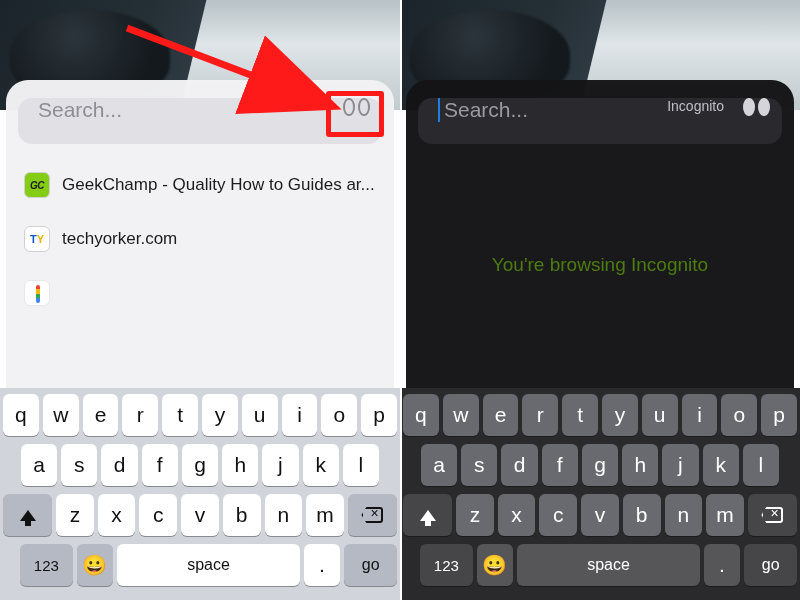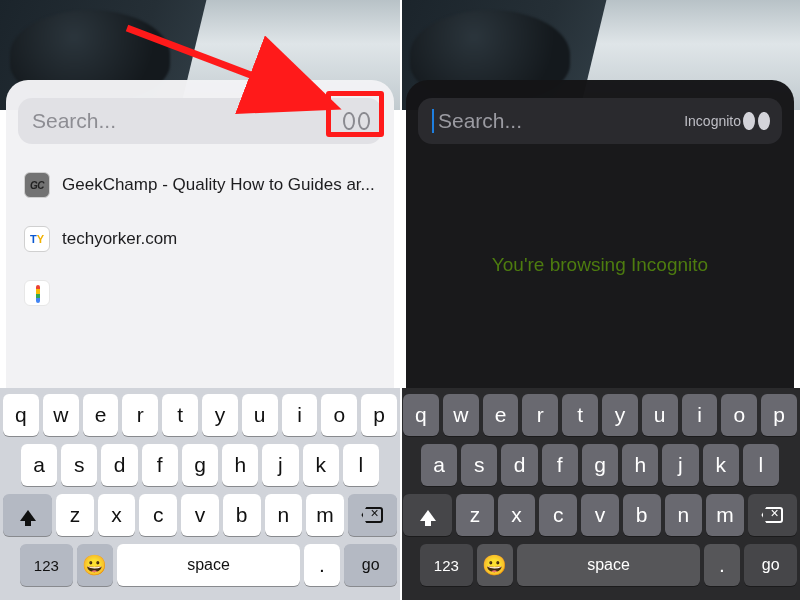--- a/index.html
+++ b/index.html
@@ -59,41 +59,41 @@
     border-radius: 22px 22px 0 0;
     padding-top: 18px;
   }
   .sheet.light { background: rgba(242,242,244,0.98); }
   .sheet.dark  { background: rgba(20,20,22,0.98); }
   .searchbar {
     margin: 0 12px 14px 12px;
     height: 46px;
     border-radius: 14px;
     display: flex;
-    align-items: center;
-    padding: 0 10px 0 14px;
+    align-items: flex-start;
+    padding: 0 10px 0 20px;
     position: relative;
   }
   .searchbar.light { background: #e1e1e5; }
   .searchbar.dark  { background: #2a2a2e; }
   .searchbar .ph {
     flex: 1;
     font-size: 21px;
   }
   .searchbar.light .ph { color: #8d8d93; }
   .searchbar.dark  .ph { color: #9a9aa1; }
   .searchbar .caret {
     width: 2px; height: 24px;
     background: #1e7fe0;
     margin-right: 4px;
   }
   .incognito-label {
     font-size: 14px;
     color: #bfbfc6;
-    margin-right: 0;
+    margin-right: 17px;
   }
   .eyes-icon {
     display: inline-flex; gap: 3px; align-items: center;
     padding: 0 2px;
   }
   .eyes-icon span {
     width: 12px; height: 18px;
     border: 2px solid #8a8a90;
     border-radius: 50%/55%;
     position: relative;
@@ -132,21 +132,21 @@
     border-radius: 6px;
     flex: 0 0 26px;
     display: flex;
     align-items: center;
     justify-content: center;
     font-size: 11px;
     font-weight: 700;
     background: #ddd;
     color: #444;
   }
-  .favicon.gc { background: #737373; border:1px solid #d0d0d0; color:#222; font-size:10px; letter-spacing:-0.5px;font-style:italic;}
+  .favicon.gc { background: #84cc16; border:1px solid #d0d0d0; color:#222; font-size:10px; letter-spacing:-0.5px;font-style:italic;}
   .favicon.ty { background: #fff; border:1px solid #d0d0d0;}
   .favicon.ty .t { color:#0a58d0; font-weight:800; }
   .favicon.ty .y { color:#f1b100; font-weight:800; }
   .favicon.one {
     background: #fff;
     position: relative;
     border:1px solid #e7e7e7;
   }
   .favicon.one::before {
     content:"";

